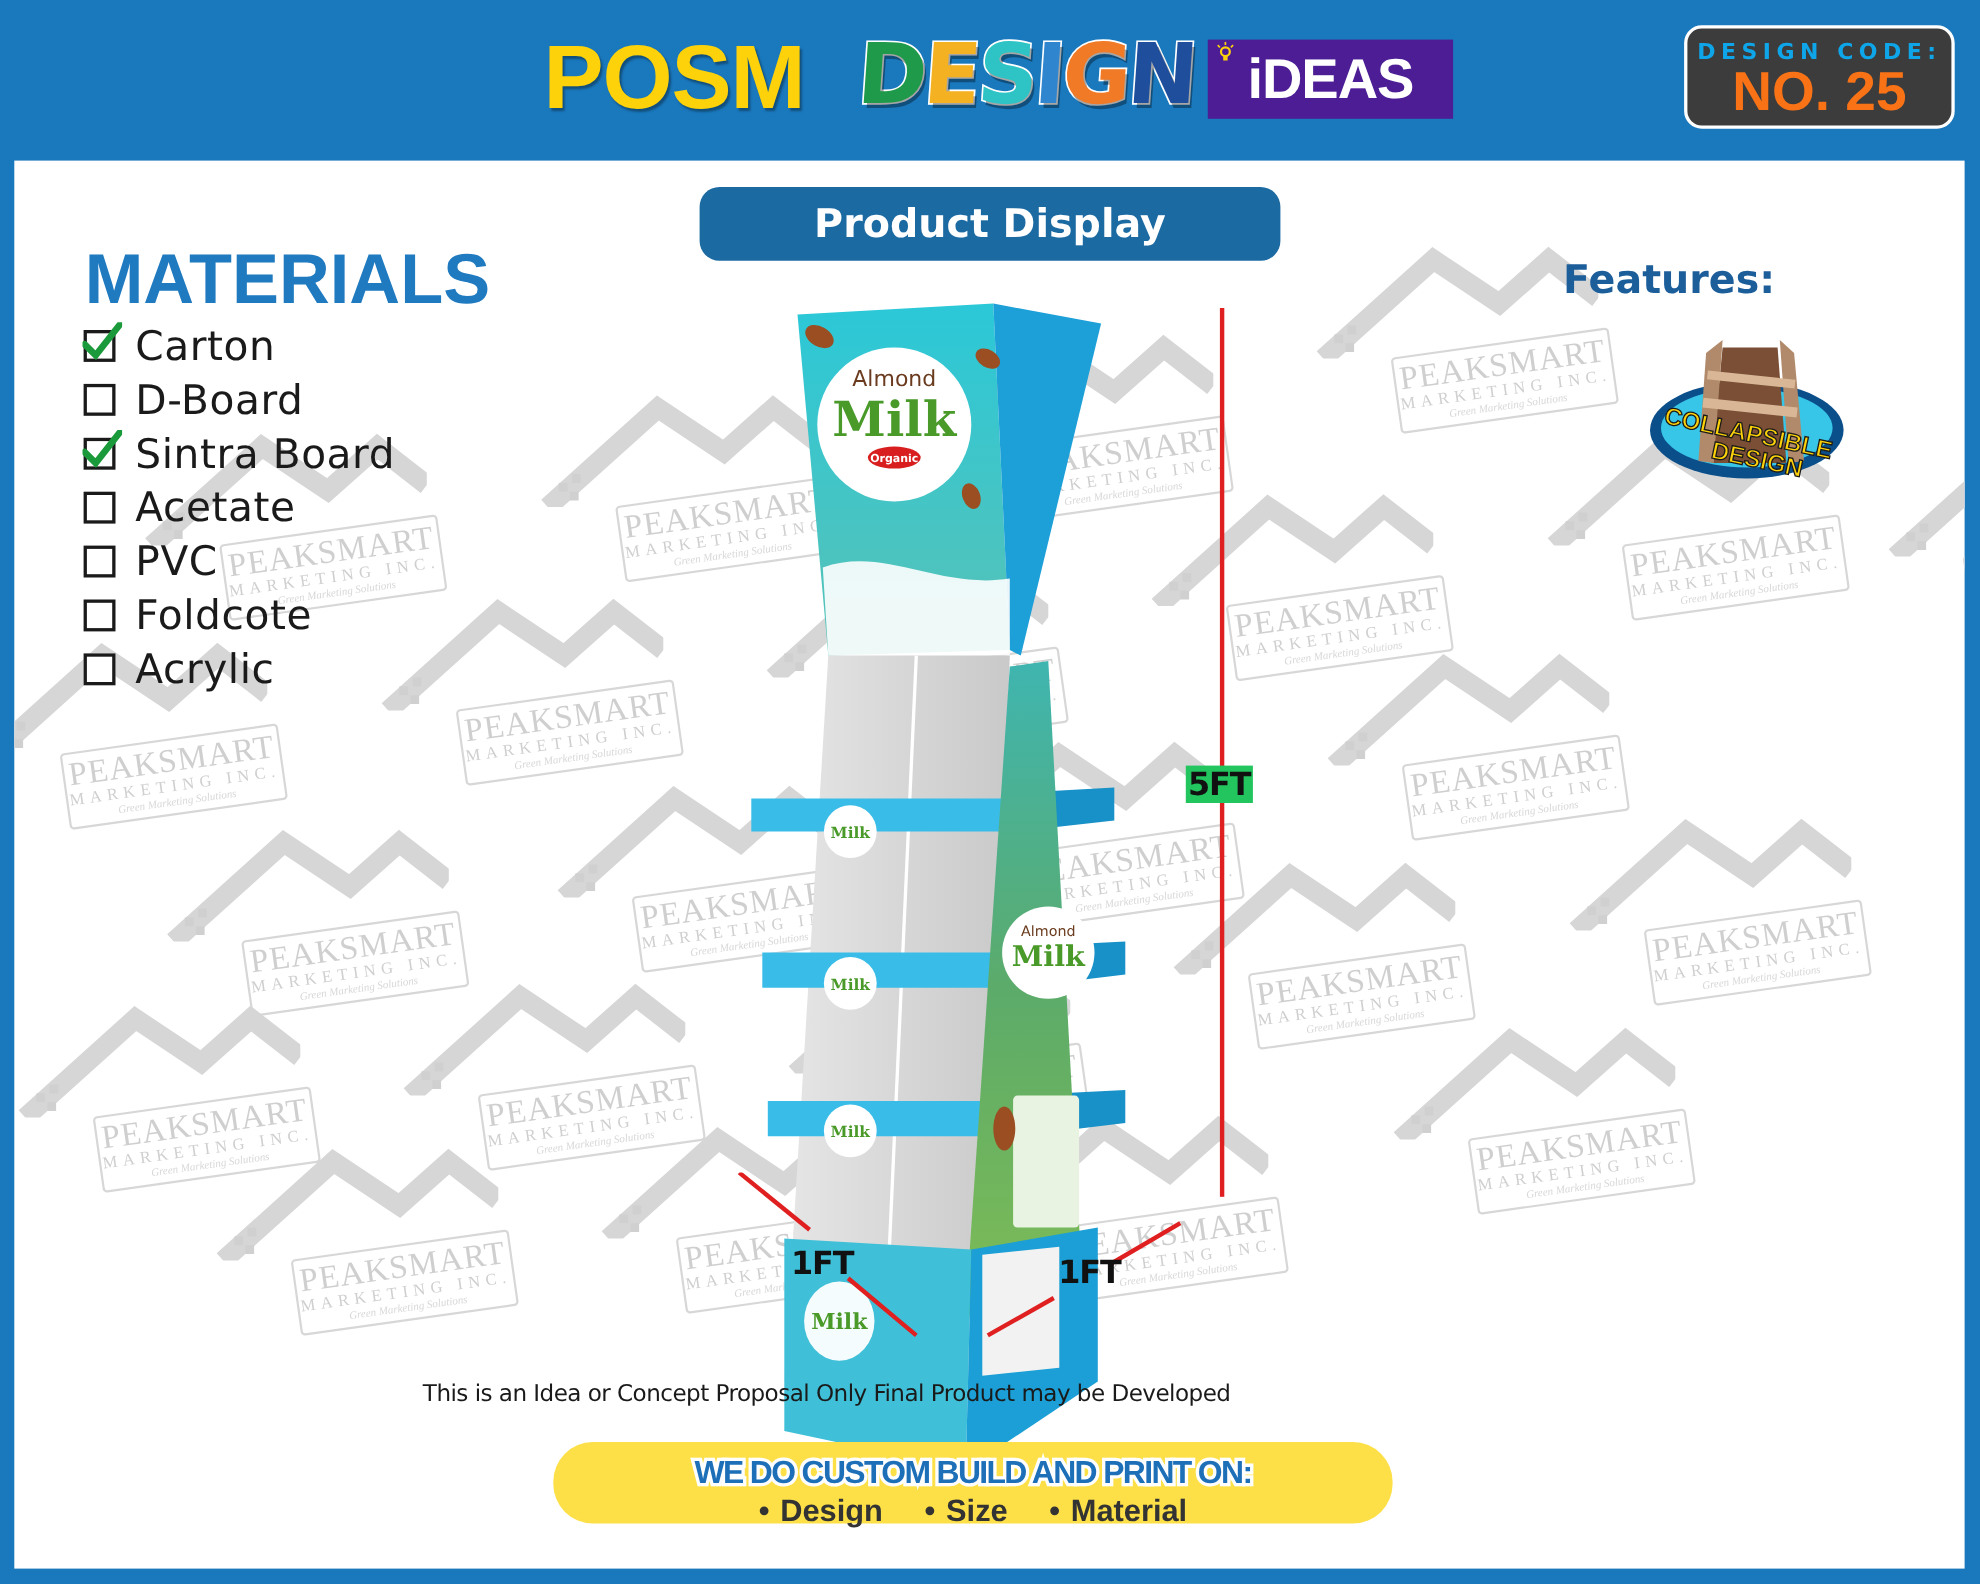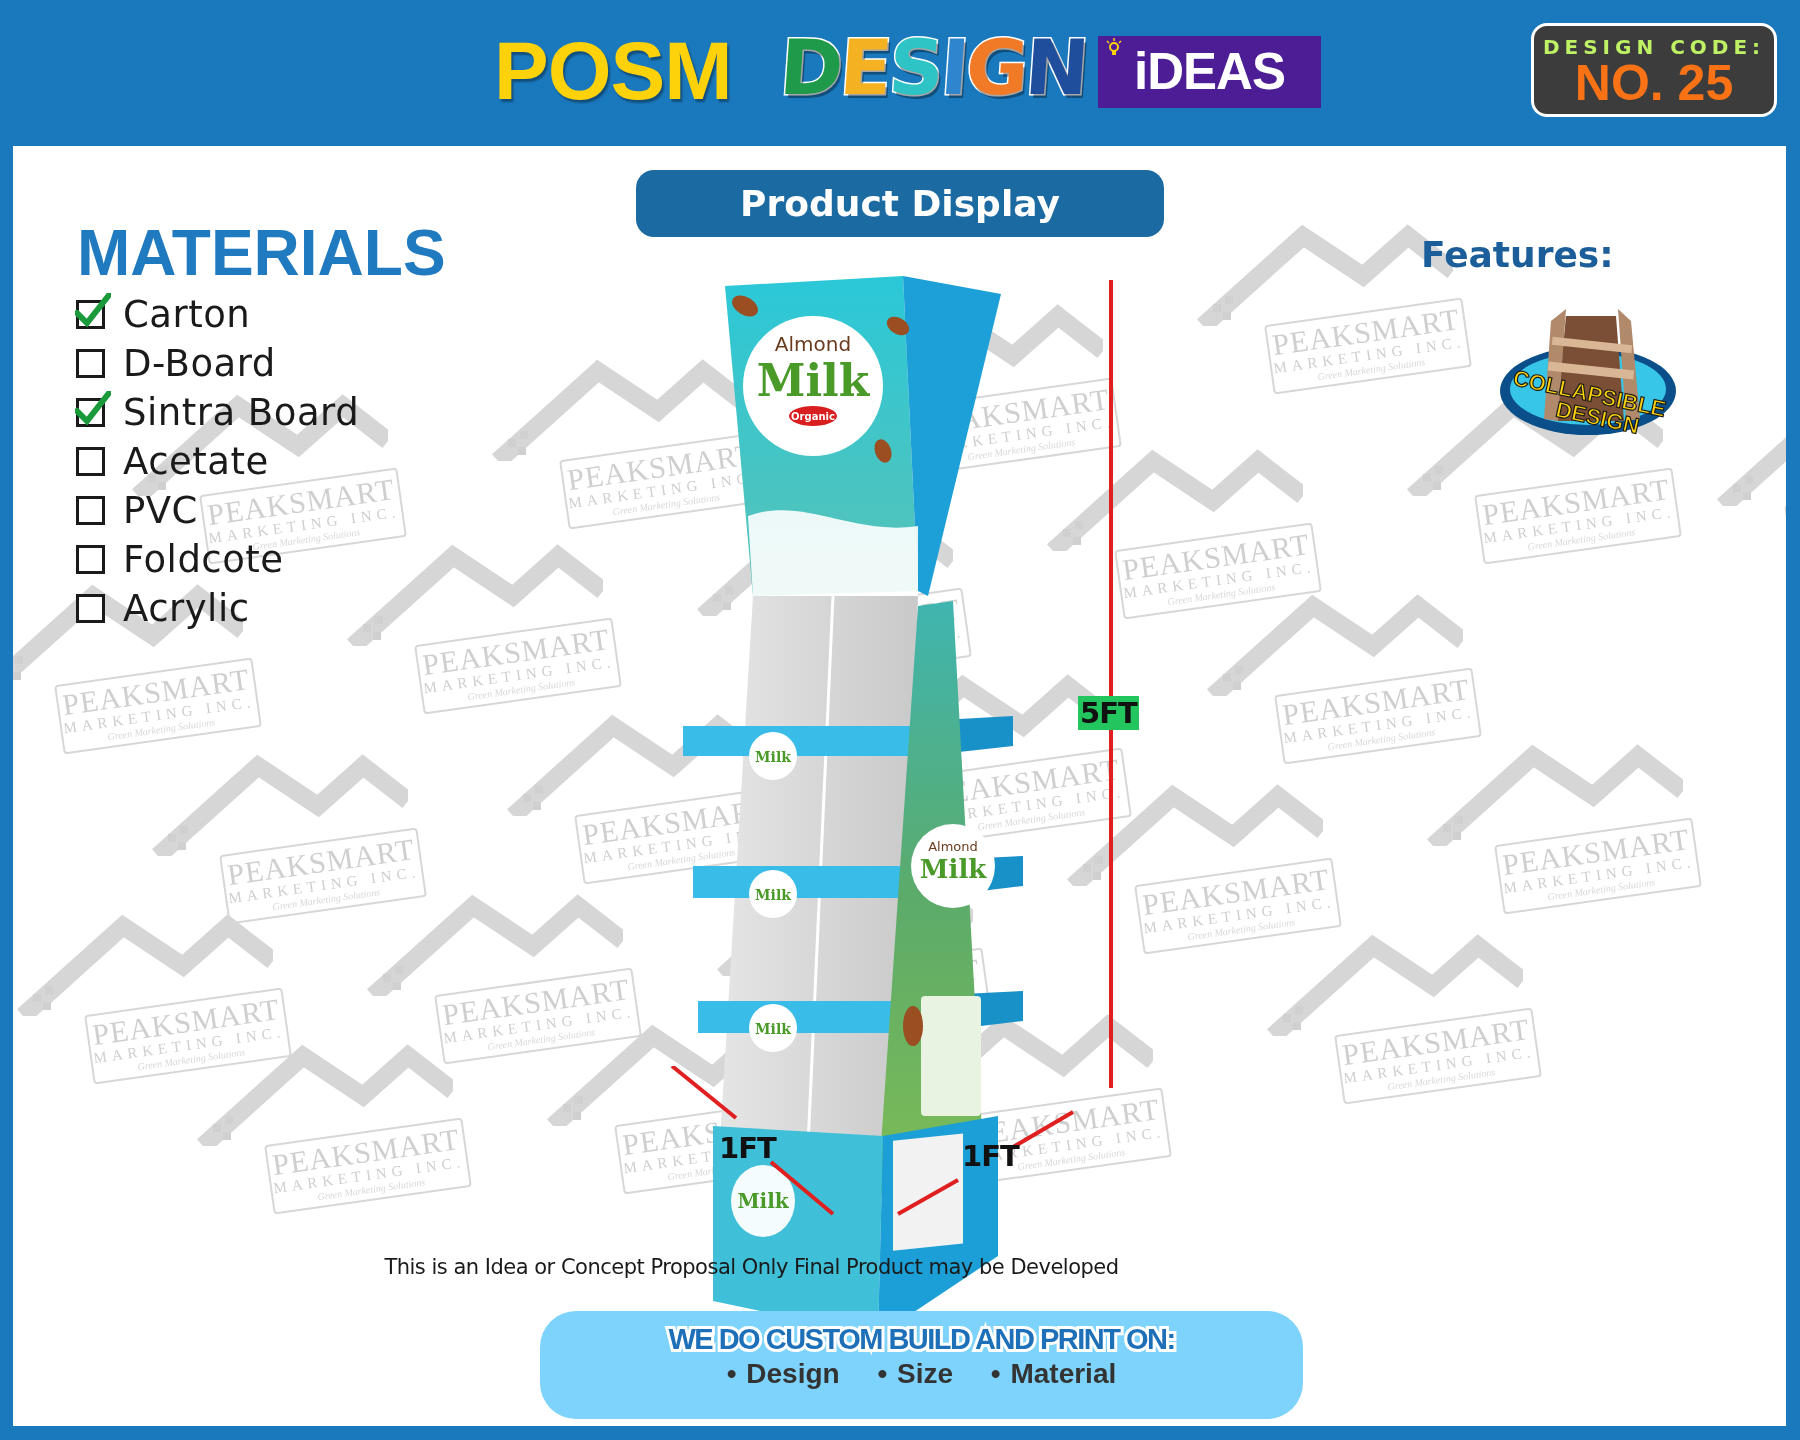--- a/index.html
+++ b/index.html
@@ -8,21 +8,21 @@
 
   
   .header { position: absolute; left: 0; top: 0; width: 1800px; height: 146px; background: #1a78bd; }
   .logo-posm { position: absolute; left: 494px; top: 30px; font-family: "Liberation Sans", sans-serif; font-weight: bold; font-size: 82px; color: #fdd20a; letter-spacing: -1px; text-shadow: 2px 3px 2px rgba(0,0,0,0.35); line-height: 1; }
   .logo-design { position: absolute; left: 780px; top: 30px; font-family: "DejaVu Sans", sans-serif; font-weight: bold; font-size: 76px; letter-spacing: -3px; line-height: 1; transform: skewX(-4deg); }
   .logo-design span { -webkit-text-stroke: 3px #ffffff; paint-order: stroke fill; text-shadow: 3px 4px 0 rgba(0,0,0,0.35); }
   .logo-ideas { position: absolute; left: 1098px; top: 36px; width: 223px; height: 72px; background: #4c1d95; color: #fff; font-family: "Liberation Sans", sans-serif; font-weight: bold; font-size: 51px; line-height: 72px; text-align: center; letter-spacing: -1px; }
   .bulb { position: absolute; left: 8px; top: 2px; width: 16px; height: 22px; }
 
   .code-box { position: absolute; left: 1531px; top: 23px; width: 246px; height: 94px; background: #3c3c3c; border: 3px solid #ffffff; border-radius: 16px; text-align: center; }
-  .code-label { color: #bef264; font-family: "DejaVu Sans", sans-serif; font-weight: bold; font-size: 20px; letter-spacing: 5px; margin-top: 9px; }
+  .code-label { color: #0ea5e9; font-family: "DejaVu Sans", sans-serif; font-weight: bold; font-size: 20px; letter-spacing: 5px; margin-top: 9px; }
   .code-num { color: #f97316; font-family: "Liberation Sans", sans-serif; font-weight: bold; font-size: 50px; line-height: 48px; margin-top: 0px; }
 
   
   .panel { position: absolute; left: 13px; top: 146px; width: 1773px; height: 1280px; background: #ffffff; overflow: hidden; }
 
   .wm { position: absolute; width: 300px; height: 180px; opacity: 1; }
   .wm .roof { position: absolute; left: 20px; top: 0px; width: 260px; height: 110px; }
   .wm .plate { position: absolute; left: 95px; top: 95px; width: 200px; height: 70px; border: 2px solid #d7d7d7; border-radius: 4px; transform: rotate(-8deg); text-align: center; color: #cfcfcf; font-family: "Liberation Serif", serif; line-height: 1; }
   .wm .plate .w1 { font-size: 30px; letter-spacing: 1px; margin-top: 4px; }
   .wm .plate .w2 { font-size: 15px; letter-spacing: 5px; margin-top: 1px; }
@@ -50,21 +50,21 @@
   .dim-v { position: absolute; left: 1096px; top: 134px; width: 4px; height: 808px; background: #e02020; }
   .dim-label { position: absolute; font-family: "DejaVu Sans", sans-serif; font-weight: bold; font-size: 29px; color: #111; background: transparent; letter-spacing: -1px; }
   .dim-5ft { left: 1065px; top: 550px; background: #22c55e; padding: 0 2px; }
   .dim-1ft-a { left: 706px; top: 985px; }
   .dim-1ft-b { left: 949px; top: 993px; }
 
   
   .disclaimer { position: absolute; left: 0; width: 1477px; top: 1109px; text-align: center; font-family: "DejaVu Sans", sans-serif; font-size: 21px; color: #1a1a1a; letter-spacing: -0.5px; }
 
   
-  .cta-pill { position: absolute; left: 527px; top: 1165px; width: 763px; height: 108px; background: #7dd3fc; border-radius: 36px; text-align: center; }
+  .cta-pill { position: absolute; left: 490px; top: 1165px; width: 763px; height: 74px; background: #fde047; border-radius: 36px; text-align: center; }
   .cta-title { margin-top: 12px; font-family: "Liberation Sans", sans-serif; font-weight: bold; font-size: 29px; color: #1d6fb8; letter-spacing: -1.5px; -webkit-text-stroke: 6px #ffffff; paint-order: stroke fill; }
   .cta-items { margin-top: 2px; font-family: "Liberation Sans", sans-serif; font-weight: bold; font-size: 28px; color: #333333; word-spacing: 2px; }
   .cta-items span { margin: 0 14px; }
 </style>
 </head>
 <body>
 
 <div class="header">
   <div class="logo-posm">POSM</div>
   <div class="logo-design">

